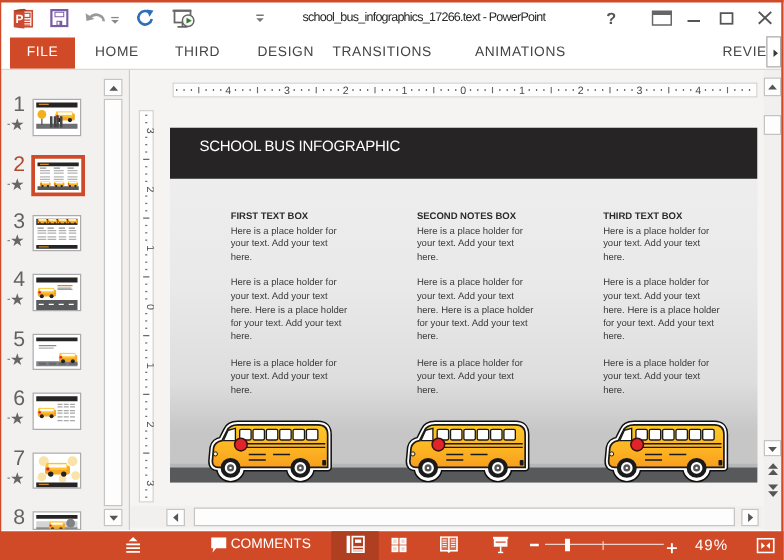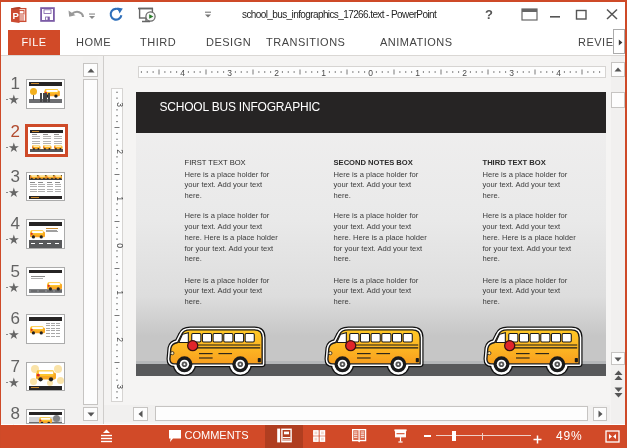--- a/index.html
+++ b/index.html
@@ -412,24 +412,24 @@
       <rect x="5.2" y="262.25" width="1.6" height="1" fill="#6a6a6a"></rect>
       <rect x="5.2" y="268.12" width="1.6" height="1" fill="#6a6a6a"></rect>
       <line x1="3.5" y1="274.50" x2="8.5" y2="274.50" stroke="#6a6a6a" stroke-width="0.9"></line>
       <rect x="5.2" y="279.88" width="1.6" height="1" fill="#6a6a6a"></rect>
       <rect x="5.2" y="285.75" width="1.6" height="1" fill="#6a6a6a"></rect>
       <rect x="5.2" y="291.62" width="1.6" height="1" fill="#6a6a6a"></rect>
       <text x="0" y="0" font-size="8.5" fill="#4a4a4a" text-anchor="middle" font-family="Liberation Sans" transform="translate(6.2,298.50) rotate(90)">3</text>
       <rect x="5.2" y="303.38" width="1.6" height="1" fill="#6a6a6a"></rect>
       <rect x="5.2" y="309.25" width="1.6" height="1" fill="#6a6a6a"></rect>
     </svg>
-<div class="abs" style="left:135.5px;top:92px;width:470px;height:284px;background:linear-gradient(#F1F0F0,#E9E9E9 45%,#DDDDDD 72%,#C6C6C6 86%);overflow:hidden;">
+<div class="abs" style="left:135.5px;top:102px;width:470px;height:284px;background:linear-gradient(#F1F0F0,#E9E9E9 45%,#DDDDDD 72%,#C6C6C6 86%);overflow:hidden;">
 <div class="abs" style="left:0;top:0;width:470px;height:40.5px;background:#262424;"></div>
 <div class="abs nw" style="left:24px;top:8px;font-size:12px;color:#fff;letter-spacing:-0.2px;">SCHOOL BUS INFOGRAPHIC</div>
-<div class="ln" style="left:49px;top:66px;font-weight:normal;color:#2b2b2b;">FIRST TEXT BOX</div>
+<div class="ln" style="left:49px;top:66px;font-weight:bold;color:#2b2b2b;">FIRST TEXT BOX</div>
 <div class="ln" style="left:49px;top:77.5px;">Here is a place holder for</div>
 <div class="ln" style="left:49px;top:88.3px;">your text. Add your text</div>
 <div class="ln" style="left:49px;top:99.0px;">here.</div>
 <div class="ln" style="left:49px;top:119.3px;">Here is a place holder for</div>
 <div class="ln" style="left:49px;top:130.1px;">your text. Add your text</div>
 <div class="ln" style="left:49px;top:140.8px;">here. Here is a place holder</div>
 <div class="ln" style="left:49px;top:151.6px;">for your text. Add your text</div>
 <div class="ln" style="left:49px;top:162.4px;">here.</div>
 <div class="ln" style="left:49px;top:183.6px;">Here is a place holder for</div>
 <div class="ln" style="left:49px;top:194.4px;">your text. Add your text</div>

